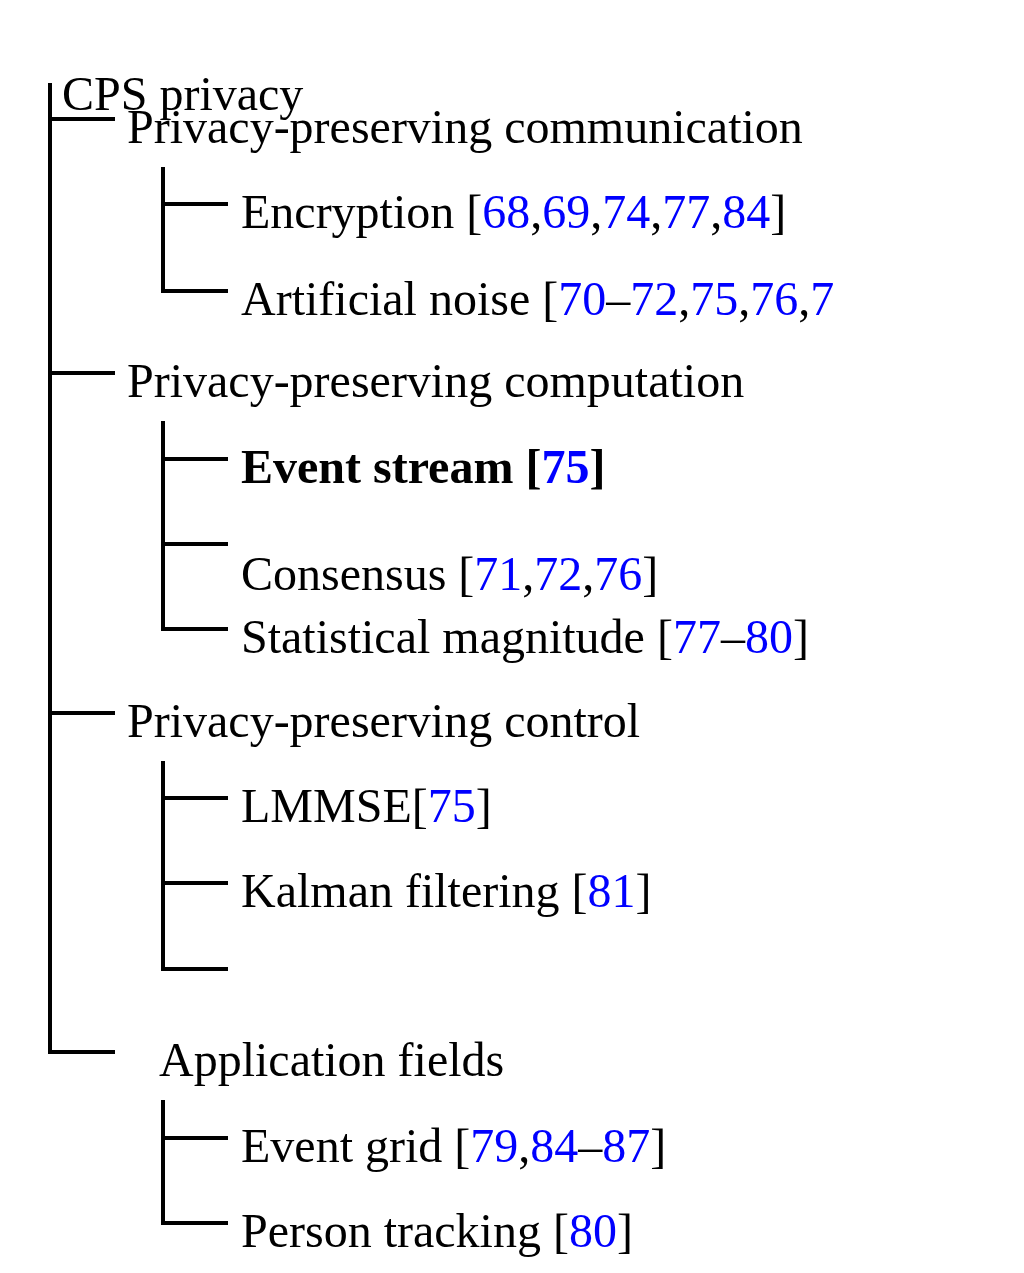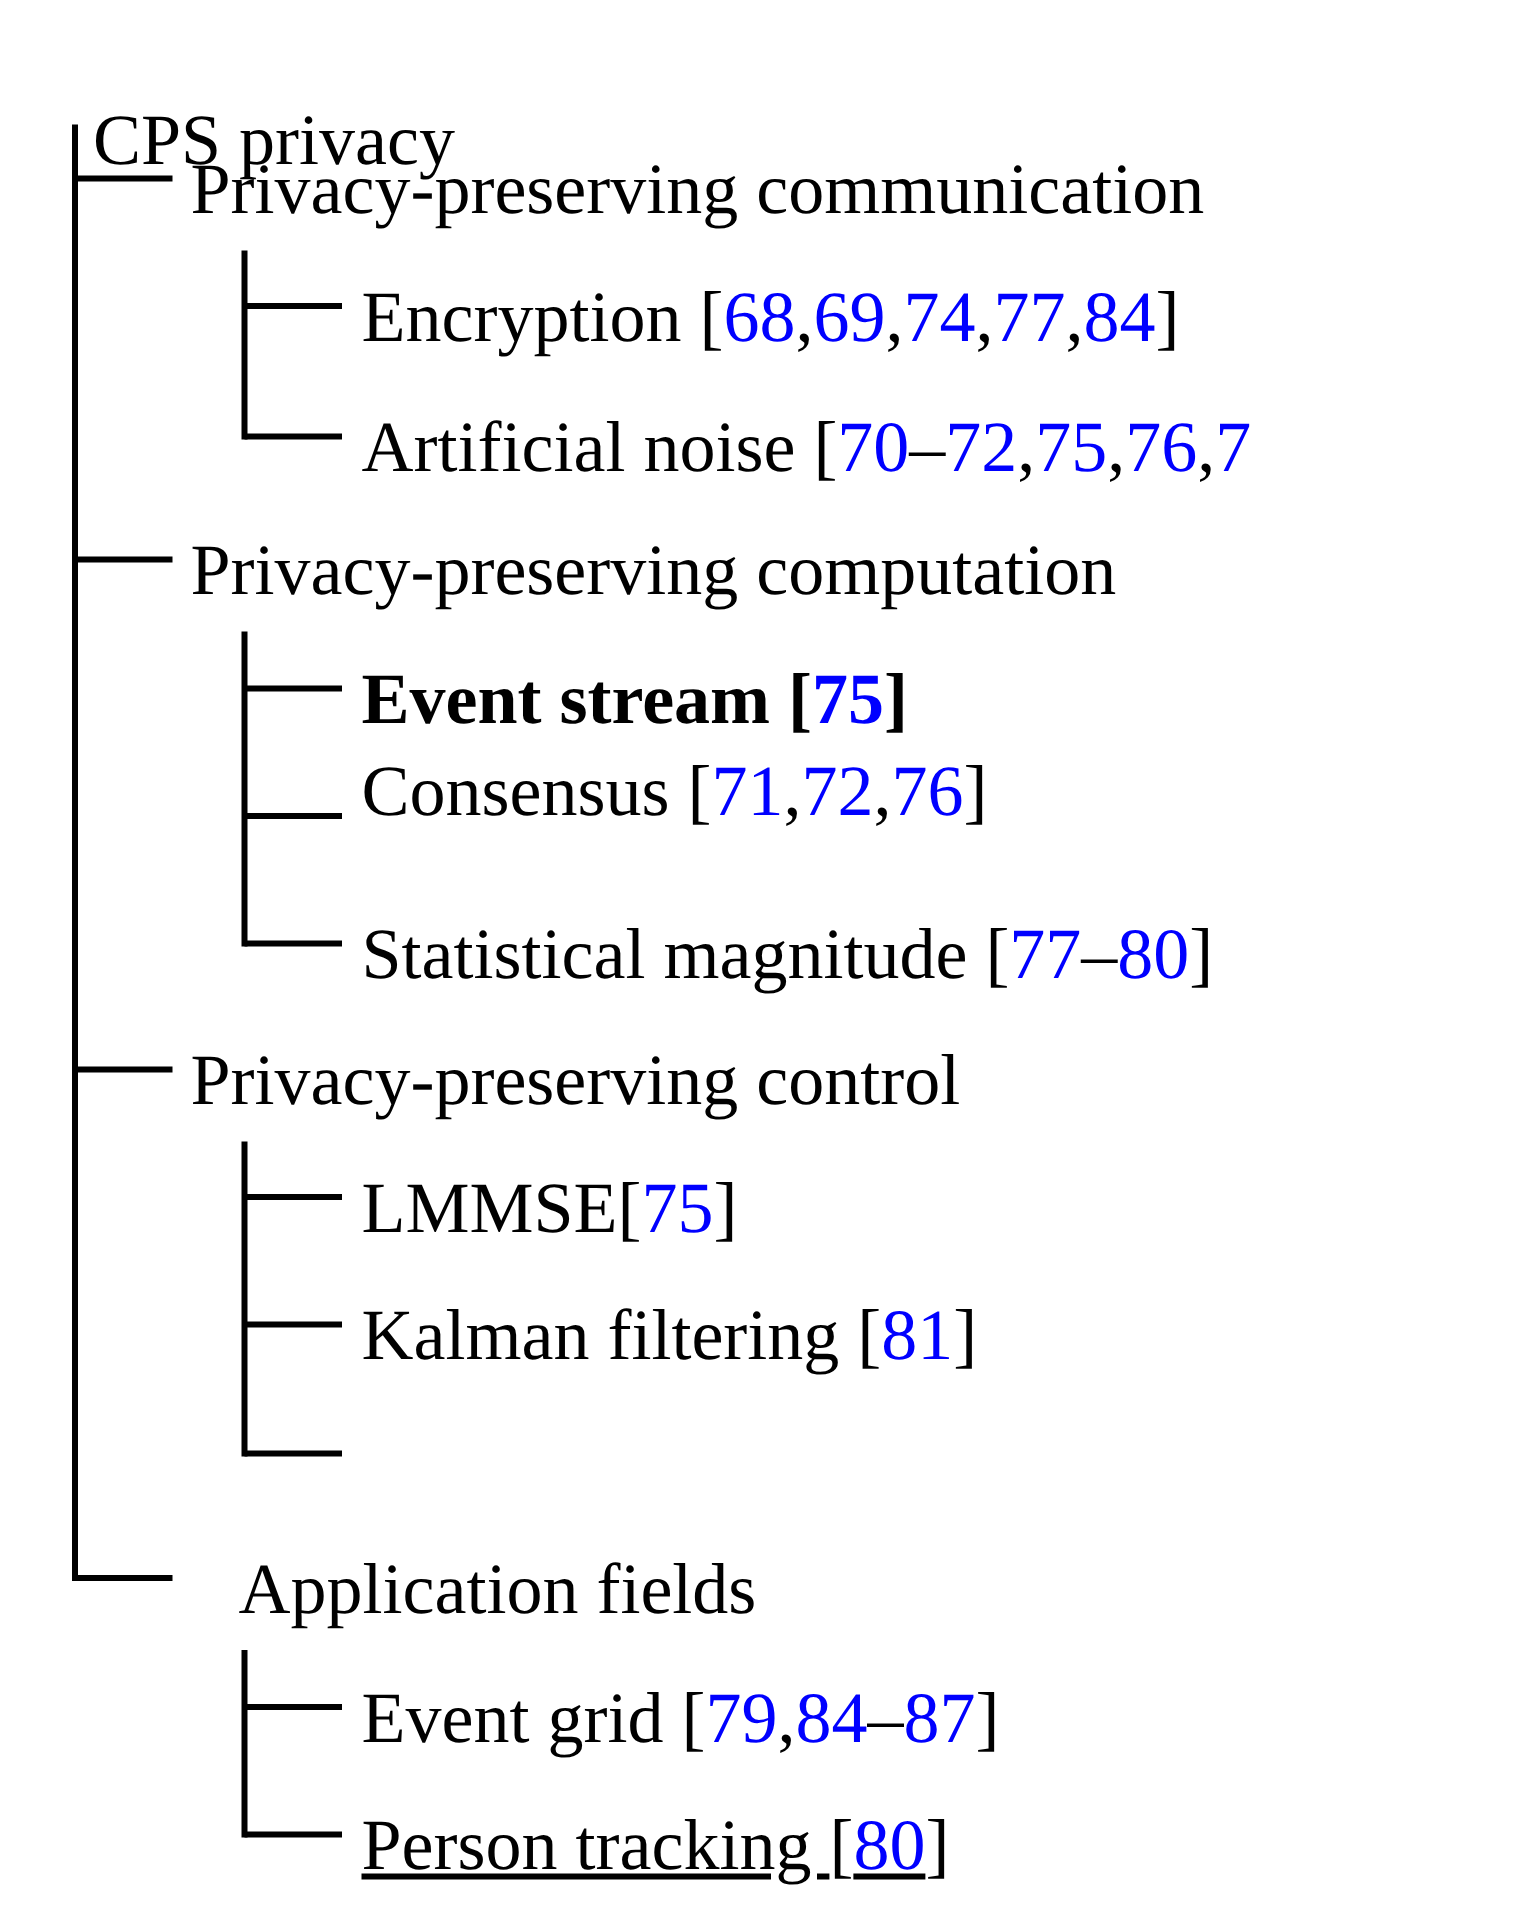--- a/index.html
+++ b/index.html
@@ -52,31 +52,31 @@
     <div class="tline" style="left: 163px; top: 202px; width: 65px; height: 4px;"></div>
     <div class="row" style="left: 241px; top: 184px;"><span class="label">Encryption </span><span class="cite-punct">[</span><span class="cite-num">68</span><span class="cite-punct">,</span><span class="cite-num">69</span><span class="cite-punct">,</span><span class="cite-num">74</span><span class="cite-punct">,</span><span class="cite-num">77</span><span class="cite-punct">,</span><span class="cite-num">84</span><span class="cite-punct">]</span></div>
     <div class="tline" style="left: 163px; top: 289px; width: 65px; height: 4px;"></div>
     <div class="row" style="left: 241px; top: 271px;"><span class="label">Artificial noise </span><span class="cite-punct">[</span><span class="cite-num">70</span><span class="cite-punct">–</span><span class="cite-num">72</span><span class="cite-punct">,</span><span class="cite-num">75</span><span class="cite-punct">,</span><span class="cite-num">76</span><span class="cite-punct">,</span><span class="cite-num">78</span><span class="cite-punct">,</span><span class="cite-num">81</span><span class="cite-punct">–</span><span class="cite-num">83</span><span class="cite-punct">]</span></div>
     <div class="tline" style="left: 50px; top: 371px; width: 65px; height: 4px;"></div>
     <div class="row" style="left: 127px; top: 353px;"><span class="label">Privacy-preserving computation</span></div>
     <div class="tline" style="left: 161px; top: 421px; width: 4px; height: 210px;"></div>
     <div class="tline" style="left: 163px; top: 457px; width: 65px; height: 4px;"></div>
     <div class="row" style="left: 241px; top: 439px; font-weight: bold;"><span class="label">Event stream </span><span class="cite-punct">[</span><span class="cite-num">75</span><span class="cite-punct">]</span></div>
     <div class="tline" style="left: 163px; top: 542px; width: 65px; height: 4px;"></div>
-    <div class="row" style="left: 241px; top: 500px;"><span class="label">Consensus </span><span class="cite-punct">[</span><span class="cite-num">71</span><span class="cite-punct">,</span><span class="cite-num">72</span><span class="cite-punct">,</span><span class="cite-num">76</span><span class="cite-punct">]</span></div>
+    <div class="row" style="left: 241px; top: 546px;"><span class="label">Consensus </span><span class="cite-punct">[</span><span class="cite-num">71</span><span class="cite-punct">,</span><span class="cite-num">72</span><span class="cite-punct">,</span><span class="cite-num">76</span><span class="cite-punct">]</span></div>
     <div class="tline" style="left: 163px; top: 627px; width: 65px; height: 4px;"></div>
     <div class="row" style="left: 241px; top: 609px;"><span class="label">Statistical magnitude </span><span class="cite-punct">[</span><span class="cite-num">77</span><span class="cite-punct">–</span><span class="cite-num">80</span><span class="cite-punct">]</span></div>
     <div class="tline" style="left: 50px; top: 711px; width: 65px; height: 4px;"></div>
     <div class="row" style="left: 127px; top: 693px;"><span class="label">Privacy-preserving control</span></div>
     <div class="tline" style="left: 161px; top: 761px; width: 4px; height: 210px;"></div>
     <div class="tline" style="left: 163px; top: 796px; width: 65px; height: 4px;"></div>
     <div class="row" style="left: 241px; top: 778px;"><span class="label">LMMSE</span><span class="cite-punct">[</span><span class="cite-num">75</span><span class="cite-punct">]</span></div>
     <div class="tline" style="left: 163px; top: 881px; width: 65px; height: 4px;"></div>
     <div class="row" style="left: 241px; top: 863px;"><span class="label">Kalman filtering </span><span class="cite-punct">[</span><span class="cite-num">81</span><span class="cite-punct">]</span></div>
     <div class="tline" style="left: 163px; top: 967px; width: 65px; height: 4px;"></div>
     <div class="tline" style="left: 50px; top: 1050px; width: 65px; height: 4px;"></div>
     <div class="row" style="left: 127px; top: 1032px; margin-left: 32px;"><span class="label">Application fields</span></div>
     <div class="tline" style="left: 161px; top: 1100px; width: 4px; height: 125px;"></div>
     <div class="tline" style="left: 163px; top: 1136px; width: 65px; height: 4px;"></div>
     <div class="row" style="left: 241px; top: 1118px;"><span class="label">Event grid </span><span class="cite-punct">[</span><span class="cite-num">79</span><span class="cite-punct">,</span><span class="cite-num">84</span><span class="cite-punct">–</span><span class="cite-num">87</span><span class="cite-punct">]</span></div>
     <div class="tline" style="left: 163px; top: 1221px; width: 65px; height: 4px;"></div>
-    <div class="row" style="left: 241px; top: 1203px; text-decoration: underline;"><span class="label">Person tracking </span><span class="cite-punct">[</span><span class="cite-num">80</span><span class="cite-punct">]</span></div>
+    <div class="row" style="left: 241px; top: 1203px;"><span class="label">Person tracking </span><span class="cite-punct">[</span><span class="cite-num">80</span><span class="cite-punct">]</span></div>
   </div>
 
 </body></html>

